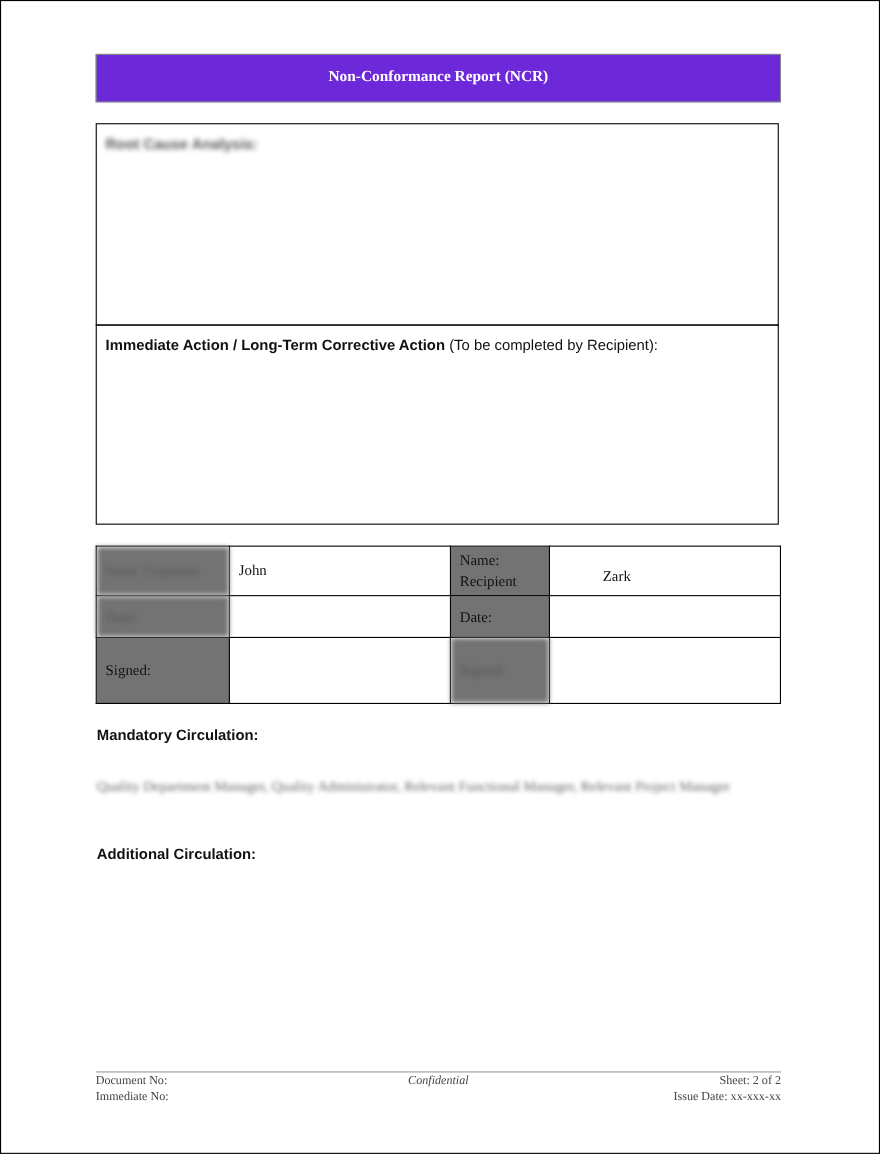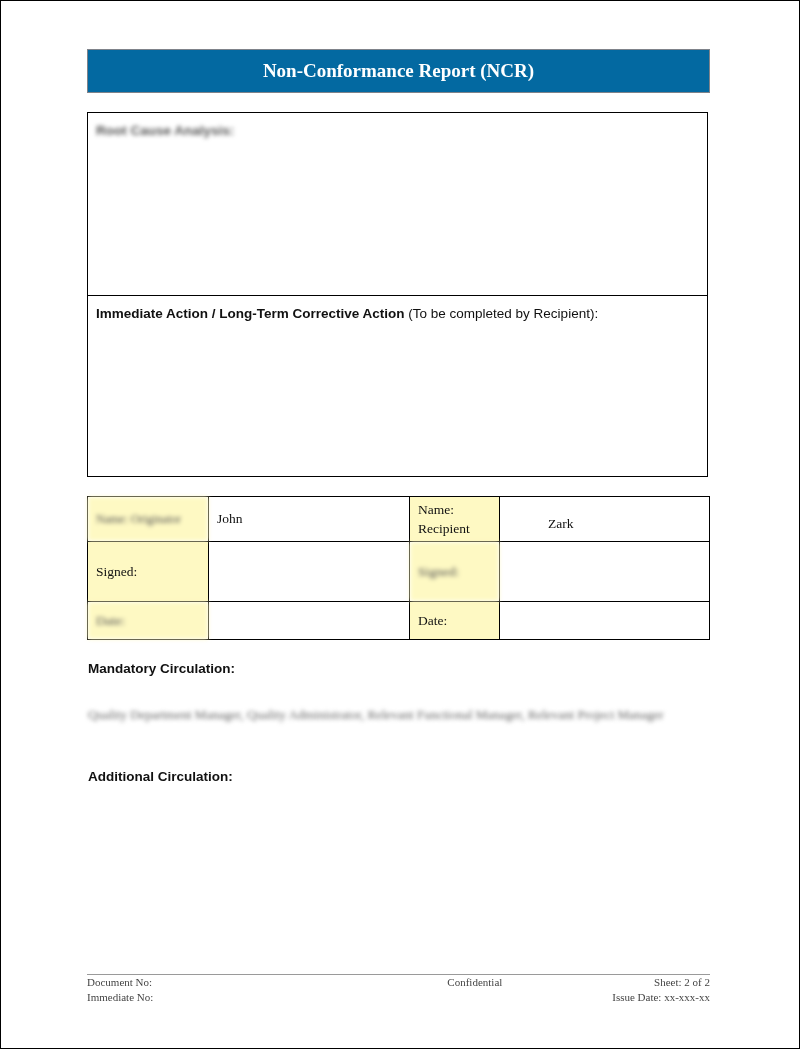--- a/index.html
+++ b/index.html
@@ -1,33 +1,33 @@
 <!DOCTYPE html>
 <html><head>
 <meta charset="utf-8">
 <style>
   html, body { margin:0; padding:0; background:#fff; }
   body { width:800px; height:1049px; position:relative; font-family:"DejaVu Serif","Liberation Serif",serif; color:#111; }
   .page { position:absolute; left:0; top:0; width:798px; height:1047px; border:1px solid #000; background:#fff; overflow:hidden; }
-  .title-bar { position:absolute; left:86px; top:48px; width:621px; height:42px; background:#0369a1; border:1px solid #7f838a; display:flex; align-items:center; justify-content:center; color:#fff; font-weight:bold; font-size:19px; font-family:"Liberation Serif","DejaVu Serif",serif; }
+  .title-bar { position:absolute; left:86px; top:48px; width:621px; height:42px; background:#6d28d9; border:1px solid #7f838a; display:flex; align-items:center; justify-content:center; color:#fff; font-weight:bold; font-size:14px; font-family:"Liberation Serif","DejaVu Serif",serif; }
   .box { position:absolute; left:86px; width:621px; border:1px solid #000; box-sizing:border-box; }
   .box-rca { top:111px; height:184px; border-bottom:1px solid #000; }
   .box-ia { top:294px; height:182px; }
   .box-label { position:absolute; left:8px; top:10px; font-size:13.5px; font-family:Liberation Sans, sans-serif; }
   .blur { filter:blur(2.2px); color:#555; }
   .bold { font-weight:bold; }
   table.sig { position:absolute; left:86px; top:495px; width:623px; border-collapse:collapse; font-family:"Liberation Serif","DejaVu Serif",serif; font-size:13.5px; }
   table.sig td { border:1px solid #000; padding:0 8px; vertical-align:middle; }
-  td.lab { background:#fef9c3; }
+  td.lab { background:#737373; }
   .heading { position:absolute; left:87px; font-weight:bold; font-size:13.5px; font-family:Liberation Sans, sans-serif; }
   .circ-text { position:absolute; left:87px; top:705px; width:625px; font-size:13px; line-height:18px; font-family:"Liberation Serif","DejaVu Serif",serif; filter:blur(2px); color:#666; }
   .footer { position:absolute; left:86px; top:973px; width:623px; border-top:1px solid #9a9a9a; font-family:"Liberation Serif","DejaVu Serif",serif; font-size:11px; color:#444; }
   .footer .row { display:flex; justify-content:space-between; line-height:15px; }
   .footer .c { flex:1; }
-  .footer .mid { text-align:right; }
+  .footer .mid { text-align:center;font-style:italic; }
   .footer .r { text-align:right; }
 </style>
 </head>
 <body>
 
 <div class="page">
 
   <div class="title-bar">Non-Conformance Report (NCR)</div>
 
   <div class="box box-rca">
@@ -50,30 +50,30 @@
     <tbody>
         <tr style="height:45px">
       <td class="lab blur" style="font-size:12px;line-height:16px;">Name: Originator</td>
       <td>John</td>
       <td class="lab" style="line-height:19px;">
         <div>Name:</div>
         <div>Recipient</div>
       </td>
       <td style="padding-top:10px;padding-left:48px;">Zark</td>
     </tr>
+    <tr style="height:38px">
+      <td class="lab blur">Date:</td>
+      <td></td>
+      <td class="lab">Date:</td>
+      <td></td>
+    </tr>
     <tr style="height:60px">
       <td class="lab">Signed:</td>
       <td></td>
       <td class="lab blur">Signed:</td>
-      <td></td>
-    </tr>
-    <tr style="height:38px">
-      <td class="lab blur">Date:</td>
-      <td></td>
-      <td class="lab">Date:</td>
       <td></td>
     </tr>
   </tbody>
     </table>
 
   <div class="heading" style="top:660px;">Mandatory Circulation:</div>
   <div class="circ-text">Quality Department Manager, Quality Administrator, Relevant Functional Manager, Relevant Project Manager</div>
 
   <div class="heading" style="top:768px;">Additional Circulation:</div>
 

